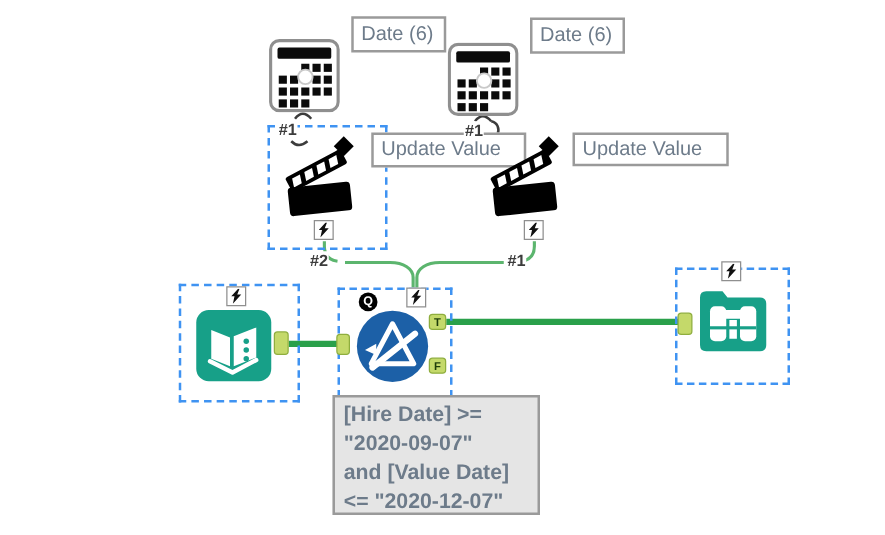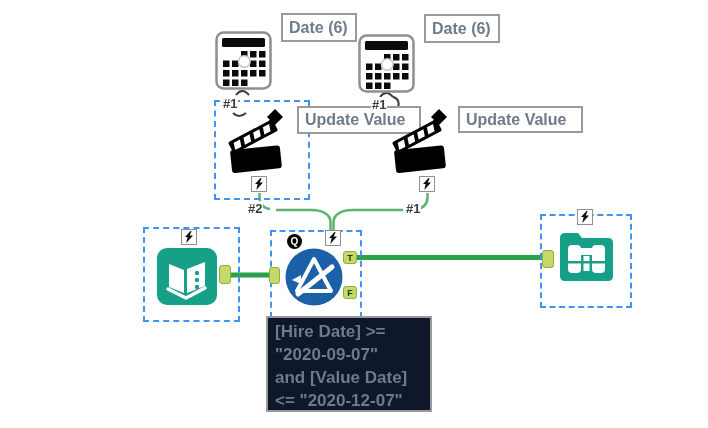--- a/index.html
+++ b/index.html
@@ -2,37 +2,37 @@
 <html><head>
 <meta charset="utf-8">
 <style>
   html,body{margin:0;padding:0;background:#fff;}
   body{width:708px;height:428px;overflow:hidden;position:relative;
        font-family:"Liberation Sans",sans-serif;}
   #canvas{position:absolute;inset:0;background:#ffffff;}
   svg.wires{position:absolute;left:0;top:0;width:708px;height:428px;z-index:1;}
   .sel{position:absolute;border:2px dashed #3f93f2;z-index:2;background:transparent;}
   .lbl{position:absolute;background:#fff;border:2px solid #9a9a9a;color:#6d7b8a;
-       font-weight:bold;font-size:16px;display:flex;align-items:center;
+       font-weight:normal;font-size:16px;display:flex;align-items:center;
        padding:0 6px;box-sizing:border-box;z-index:2;white-space:nowrap;}
   .tool{position:absolute;z-index:3;}
   .hash{position:absolute;background:#ffffff;color:#3c3c3c;font-weight:bold;
         font-size:13px;z-index:4;line-height:16px;padding:0 1px;}
   .lightning{position:absolute;width:16px;height:16px;background:#fff;
         border:1.5px solid #8f8f8f;box-sizing:border-box;z-index:4;
         display:flex;align-items:center;justify-content:center;}
   .qbadge{position:absolute;width:15px;height:15px;border-radius:50%;background:#000;
         color:#fff;font-size:10px;font-weight:bold;display:flex;align-items:center;
         justify-content:center;z-index:4;}
   .anchor{position:absolute;background:#c4d96a;border:1.5px solid #8fae3e;
         border-radius:3px;box-sizing:border-box;z-index:4;display:flex;
         align-items:center;justify-content:center;font-size:9px;font-weight:bold;
         color:#1e3d0a;}
   .annot{position:absolute;left:266px;top:316px;width:166px;height:96px;
-        background:#0f172a;border:2px solid #9a9a9a;box-sizing:border-box;
+        background:#e5e5e5;border:2px solid #9a9a9a;box-sizing:border-box;
         color:#6d7b8a;font-weight:bold;font-size:17px;line-height:23px;
         padding:2px 0 0 7px;z-index:2;}
 </style>
 </head>
 <body>
 
 <div id="canvas">
 
   <svg class="wires" viewBox="0 0 708 428">
 

